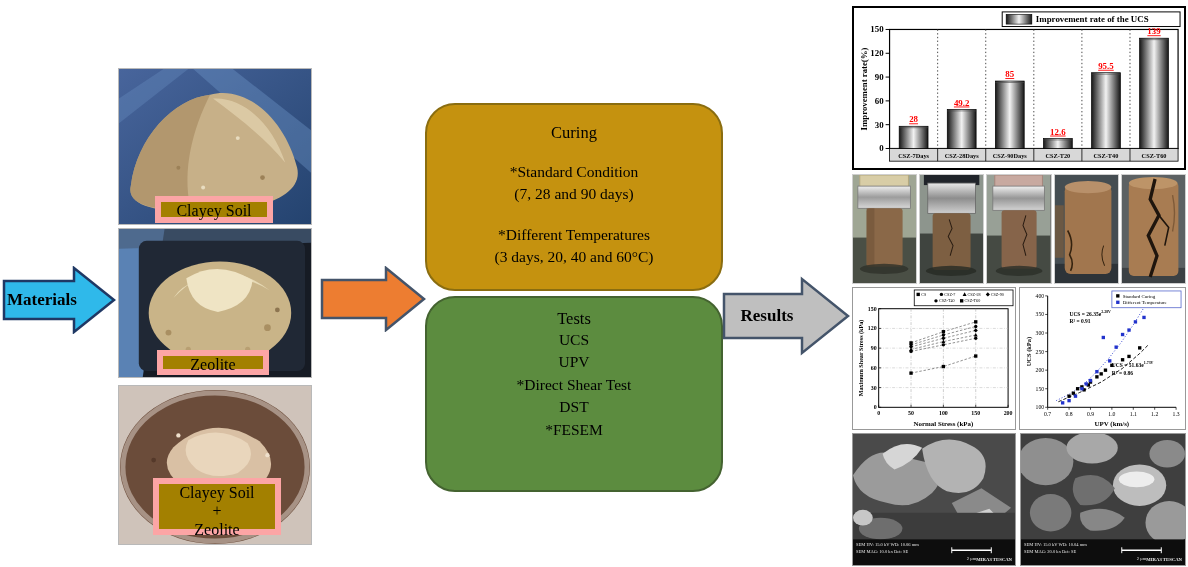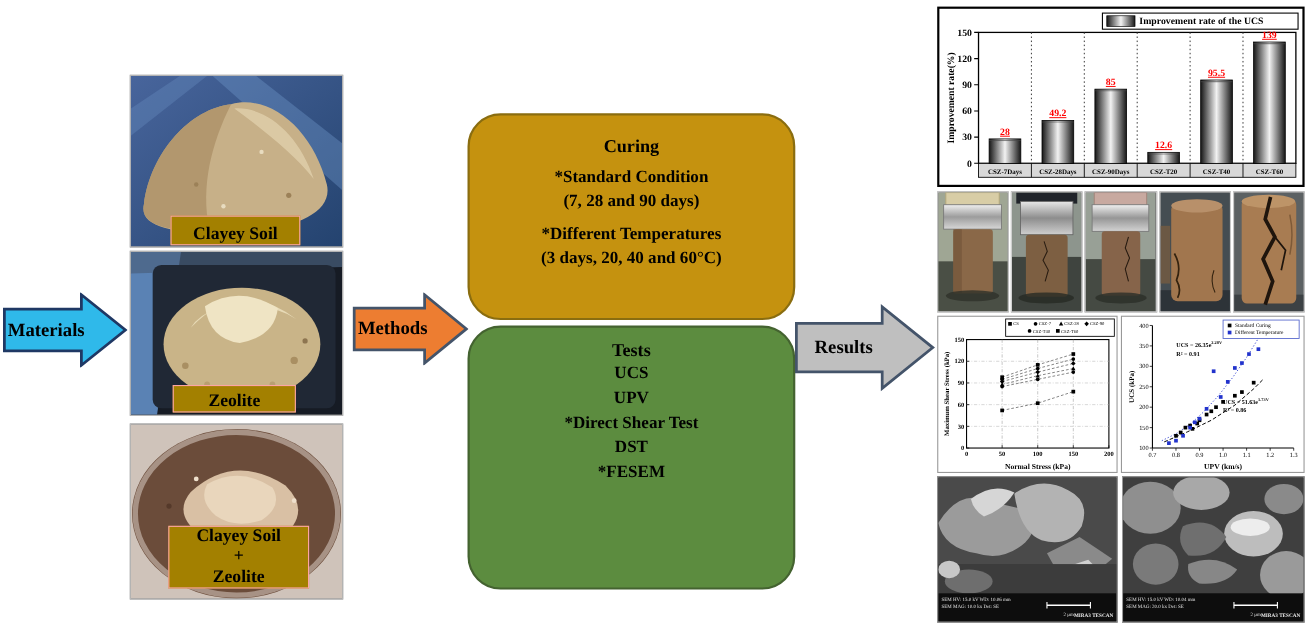--- a/index.html
+++ b/index.html
@@ -5,27 +5,27 @@
   * { margin:0; padding:0; box-sizing:border-box; }
   body { font-family:"Liberation Serif", serif; background:#fff; }
   svg text { font-family:"Liberation Serif", serif; }
   .canvas { position:relative; width:1188px; height:567px; background:#fff; overflow:hidden; }
   .arrow-wrap { position:absolute; }
   .arrow-wrap svg { display:block; width:100%; height:100%; }
   .arrow-label { position:absolute; top:0; bottom:0; display:flex; align-items:center; justify-content:center;
                  font-weight:bold; font-size:17px; color:#000; }
   .photo { position:absolute; border:1px solid #b9b9b9; background:#888; }
   .photo svg { display:block; width:100%; height:100%; }
-  .label-chip { position:absolute; background:#A38000; border:1px solid #fca5a5; color:#000;
-                font-weight:bold; font-size:16px; text-align:center; display:flex; align-items:flex-end;
+  .label-chip { position:absolute; background:#A38000; border:6px solid #fca5a5; color:#000;
+                font-weight:normal; font-size:16px; text-align:center; display:flex; align-items:flex-start;
                 justify-content:center; line-height:1.15; white-space:pre-line; }
-  .round-box { position:absolute; border-radius:30px; color:#000; font-weight:bold; text-align:center;
+  .round-box { position:absolute; border-radius:30px; color:#000; font-weight:normal; text-align:center;
                display:flex; flex-direction:column; align-items:center; }
   .rb-title { margin-top:18px; font-size:16.5px; }
-  .rb-item { margin-top:7px; font-size:15.5px; line-height:1.45; white-space:pre-line; }
+  .rb-item { margin-top:18px; font-size:15.5px; line-height:1.45; white-space:pre-line; }
   .tests .rb-title { margin-top:11px; }
   .rb-line { font-size:15.5px; line-height:1.45; }
   .panel { position:absolute; background:#fff; }
   .panel svg { display:block; width:100%; height:100%; }
   .bar-panel { border:2px solid #000; }
   .scatter-panel { border:1px solid #999; }
   .sem-panel { border:1px solid #999; background:#333; }
   .spec-row { position:absolute; display:flex; gap:2px; }
   .spec-tile { flex:1; border:1px solid #cfcfcf; background:#777; }
   .spec-tile svg { display:block; width:100%; height:100%; }
@@ -105,32 +105,31 @@
   <div class="label-chip" style="left: 153px; top: 478px; width: 128px; height: 57px; background: rgb(163, 128, 0);">
     <span>Clayey Soil
 +
 Zeolite</span>
   </div>
 
   <div class="arrow-wrap" style="left:320px; top:266px; width:106px; height:66px;">
     <svg viewBox="0 0 106 66" preserveAspectRatio="none">
       <polygon points="2,14 66,14 66,2 104,33 66,64 66,52 2,52" stroke="#44546A" stroke-width="2.5" fill="#ED7D31"></polygon>
     </svg>
-    <span class="arrow-label" style="left:0; width:74px;">Methods</span>
   </div>
 
   <div class="round-box curing" style="left: 425px; top: 103px; width: 298px; height: 188px; border: 2px solid rgb(138, 109, 16); background: rgb(197, 146, 15);">
     <div class="rb-title">Curing</div>
     <div class="rb-item">*Standard Condition
 (7, 28 and 90 days)</div>
     <div class="rb-item">*Different Temperatures
 (3 days, 20, 40 and 60°C)</div>
   </div>
 
-  <div class="round-box tests" style="left: 425px; top: 296px; width: 298px; height: 240px; border: 2px solid rgb(68, 99, 48); background: rgb(92, 140, 63);">
+  <div class="round-box tests" style="left: 425px; top: 296px; width: 298px; height: 196px; border: 2px solid rgb(68, 99, 48); background: rgb(92, 140, 63);">
     <div class="rb-title">Tests</div>
     <div class="rb-line">UCS</div>
     <div class="rb-line">UPV</div>
     <div class="rb-line">*Direct Shear Test</div>
     <div class="rb-line">DST</div>
     <div class="rb-line">*FESEM</div>
   </div>
 
   <div class="arrow-wrap" style="left:722px; top:276px; width:128px; height:80px;">
     <svg viewBox="0 0 128 80" preserveAspectRatio="none">

